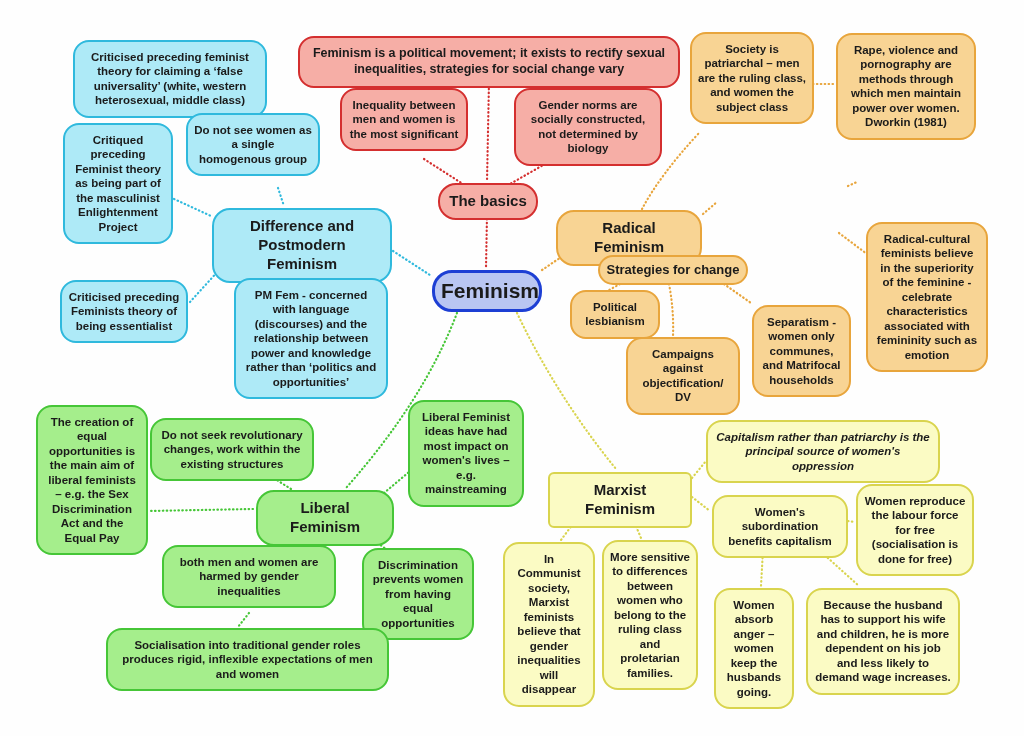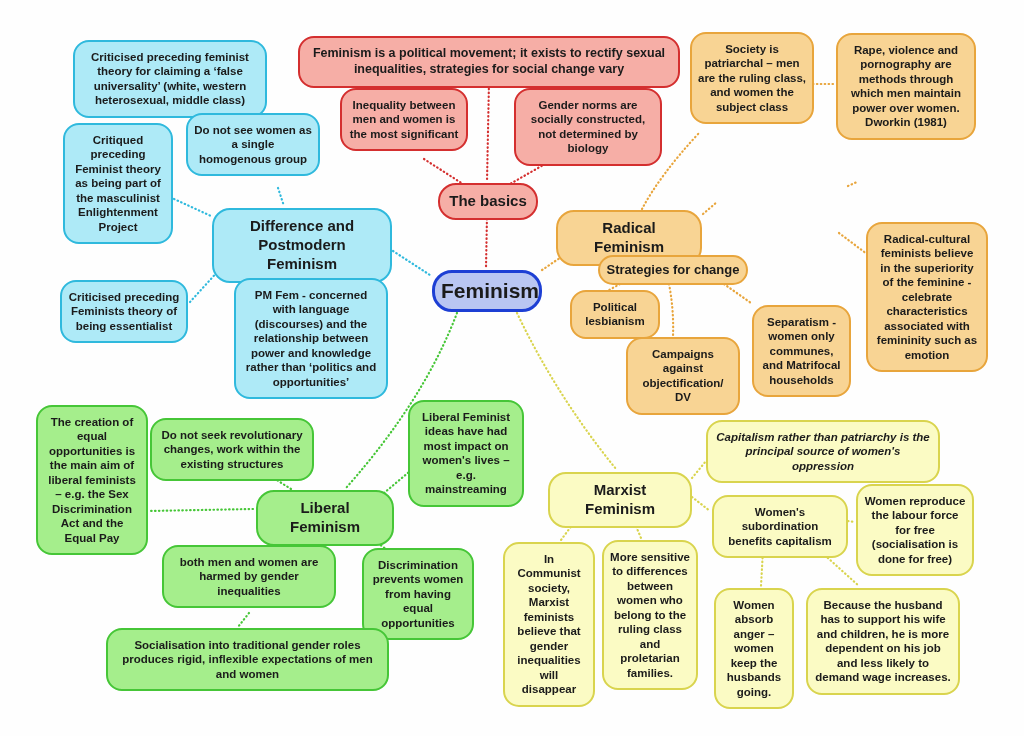--- a/index.html
+++ b/index.html
@@ -104,21 +104,21 @@
 
   <div class="node green" style="left:36px;top:405px;width:112px;">The creation of equal opportunities is the main aim of liberal feminists – e.g. the Sex Discrimination Act and the Equal Pay</div>
   <div class="node green" style="left:150px;top:418px;width:164px;">Do not seek revolutionary changes, work within the existing structures</div>
   <div class="node green label-node" style="left:256px;top:490px;width:138px;">Liberal Feminism</div>
   <div class="node green" style="left:408px;top:400px;width:116px;">Liberal Feminist ideas have had most impact on women's lives – e.g. mainstreaming</div>
   <div class="node green" style="left:162px;top:545px;width:174px;">both men and women are harmed by gender inequalities</div>
   <div class="node green" style="left:362px;top:548px;width:112px;">Discrimination prevents women from having equal opportunities</div>
   <div class="node green" style="left:106px;top:628px;width:283px;">Socialisation into traditional gender roles produces rigid, inflexible expectations of men and women</div>
 
   <div class="node yellow" style="left:706px;top:420px;width:234px;font-style:italic;">Capitalism rather than patriarchy is the principal source of women's oppression</div>
-  <div class="node yellow label-node" style="left:548px;top:472px;width:144px;">Marxist Feminism</div>
+  <div class="node yellow label-node" style="left:548px;top:472px;width:144px;border-radius:6px;">Marxist Feminism</div>
   <div class="node yellow" style="left:712px;top:495px;width:136px;">Women's subordination benefits capitalism</div>
   <div class="node yellow" style="left:503px;top:542px;width:92px;">In Communist society, Marxist feminists believe that gender inequalities will disappear</div>
   <div class="node yellow" style="left:856px;top:484px;width:118px;">Women reproduce the labour force for free (socialisation is done for free)</div>
   <div class="node yellow" style="left:602px;top:540px;width:96px;">More sensitive to differences between women who belong to the ruling class and proletarian families.</div>
   <div class="node yellow" style="left:714px;top:588px;width:80px;">Women absorb anger – women keep the husbands going.</div>
   <div class="node yellow" style="left:806px;top:588px;width:154px;">Because the husband has to support his wife and children, he is more dependent on his job and less likely to demand wage increases.</div>
 
 </div>
 
 </body></html>

